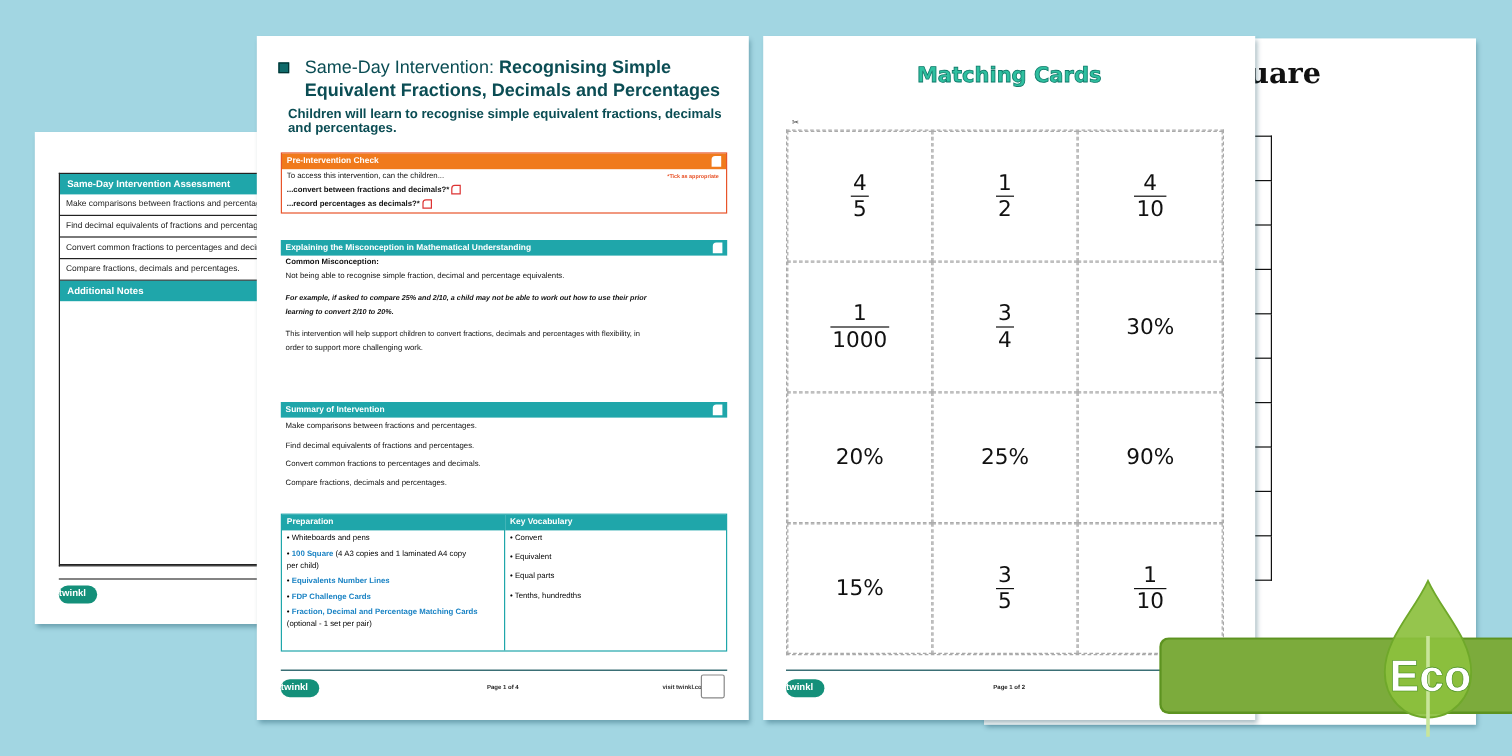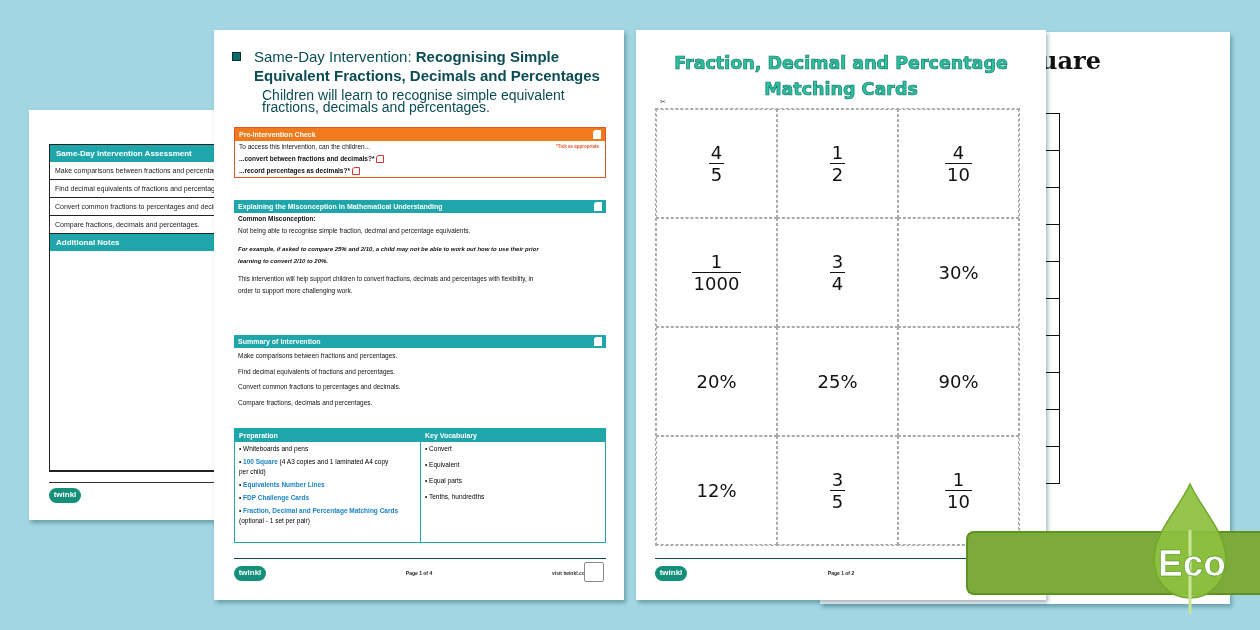--- a/index.html
+++ b/index.html
@@ -8,29 +8,29 @@
 
   .page { position: absolute; background: #fff; box-shadow: 2px 3px 4px rgba(0,60,80,0.35); }
 
   
   #p-left { left: 29px; top: 110px; width: 200px; height: 410px; }
   #p-left .tbl { position: absolute; left: 20px; top: 34px; width: 180px; border: 1px solid #222; border-right: none; }
   #p-left .th { background: #1fa6aa; color: #fff; font-weight: bold; font-size: 8px; height: 17px; line-height: 17px; padding-left: 6px; white-space: nowrap; overflow: hidden; }
   #p-left .tr { font-size: 7px; height: 18px; line-height: 18px; padding-left: 5px; border-bottom: 1px solid #222; white-space: nowrap; overflow: hidden; color: #222; }
   #p-left .notes { height: 220px; border-bottom: 1px solid #222; }
   #p-left .footline { position: absolute; left: 20px; right: 0; top: 372px; border-top: 1px solid #333; }
-  .twinkl { position: absolute; background: #14907a; color: #fff; font-weight: bold; font-size: 8px; border-radius: 10px; text-align: center; line-height: 14px; height: 15px; width: 32px; }
+  .twinkl { position: absolute; background: #14907a; color: #fff; font-weight: bold; font-size: 8px; border-radius: 10px; line-height: 14px; height: 15px; width: 32px; }
 
   
   #p-mid { left: 214px; top: 30px; width: 410px; height: 570px; }
   #p-mid .title-row { position: absolute; left: 18px; top: 17px; width: 380px; }
   #p-mid .bullet { position: absolute; left: 0; top: 5px; width: 9px; height: 9px; background: #0e6a6a; border: 1px solid #033; }
   #p-mid .title { margin-left: 22px; font-size: 15px; color: #0b4d54; line-height: 19px; }
   #p-mid .title b { font-weight: bold; margin-top: 47px; }
-  #p-mid .subtitle { margin-left: 30px; margin-top: 4px; font-size: 14px; font-weight: normal; color: #0b4d54; line-height: 12px; }
+  #p-mid .subtitle { margin-left: 8px; margin-top: 4px; font-size: 11px; font-weight: bold; color: #0b4d54; line-height: 12px; }
 
   .box { position: absolute; left: 20px; width: 372px; }
   .box-head { height: 13px; line-height: 13px; color: #fff; font-weight: bold; font-size: 7px; padding-left: 4px; position: relative; }
   .box-head .corner { position: absolute; right: 4px; top: 2px; width: 8px; height: 9px; background: #fff; border-radius: 3px 0 0 0; }
   .box-body { font-size: 6.5px; color: #111; padding: 0 4px; }
   .box-body .ln { height: 12px; line-height: 12px; white-space: nowrap; }
 
   #pre { top: 97px; border: 1px solid #e8542a; }
   #pre .box-head { background: #f07a1c; }
   #pre .tick-note { position: absolute; right: 6px; top: 16px; color: #e8542a; font-size: 4.5px; font-weight: bold; }
@@ -249,21 +249,20 @@
           <td></td>
           <td></td>
           <td></td>
         </tr>
   </tbody>
     </table>
 </div>
 
 <div class="page" id="p-cards">
   <div class="ctitle">
-    <span>Fraction, Decimal and Percentage</span>
     <span>Matching Cards</span>
   </div>
   <div class="crop-mark">✂</div>
   <div class="grid" id="card-grid">
       <div class="card">
         <span class="frac">
           <span class="num">4</span>
           <span class="bar"></span>
           <span class="num">5</span>
         </span>
@@ -302,21 +301,21 @@
       <div class="card">
         <span>20%</span>
       </div>
       <div class="card">
         <span>25%</span>
       </div>
       <div class="card">
         <span>90%</span>
       </div>
       <div class="card">
-        <span>12%</span>
+        <span>15%</span>
       </div>
       <div class="card">
         <span class="frac">
           <span class="num">3</span>
           <span class="bar"></span>
           <span class="num">5</span>
         </span>
       </div>
       <div class="card">
         <span class="frac">

